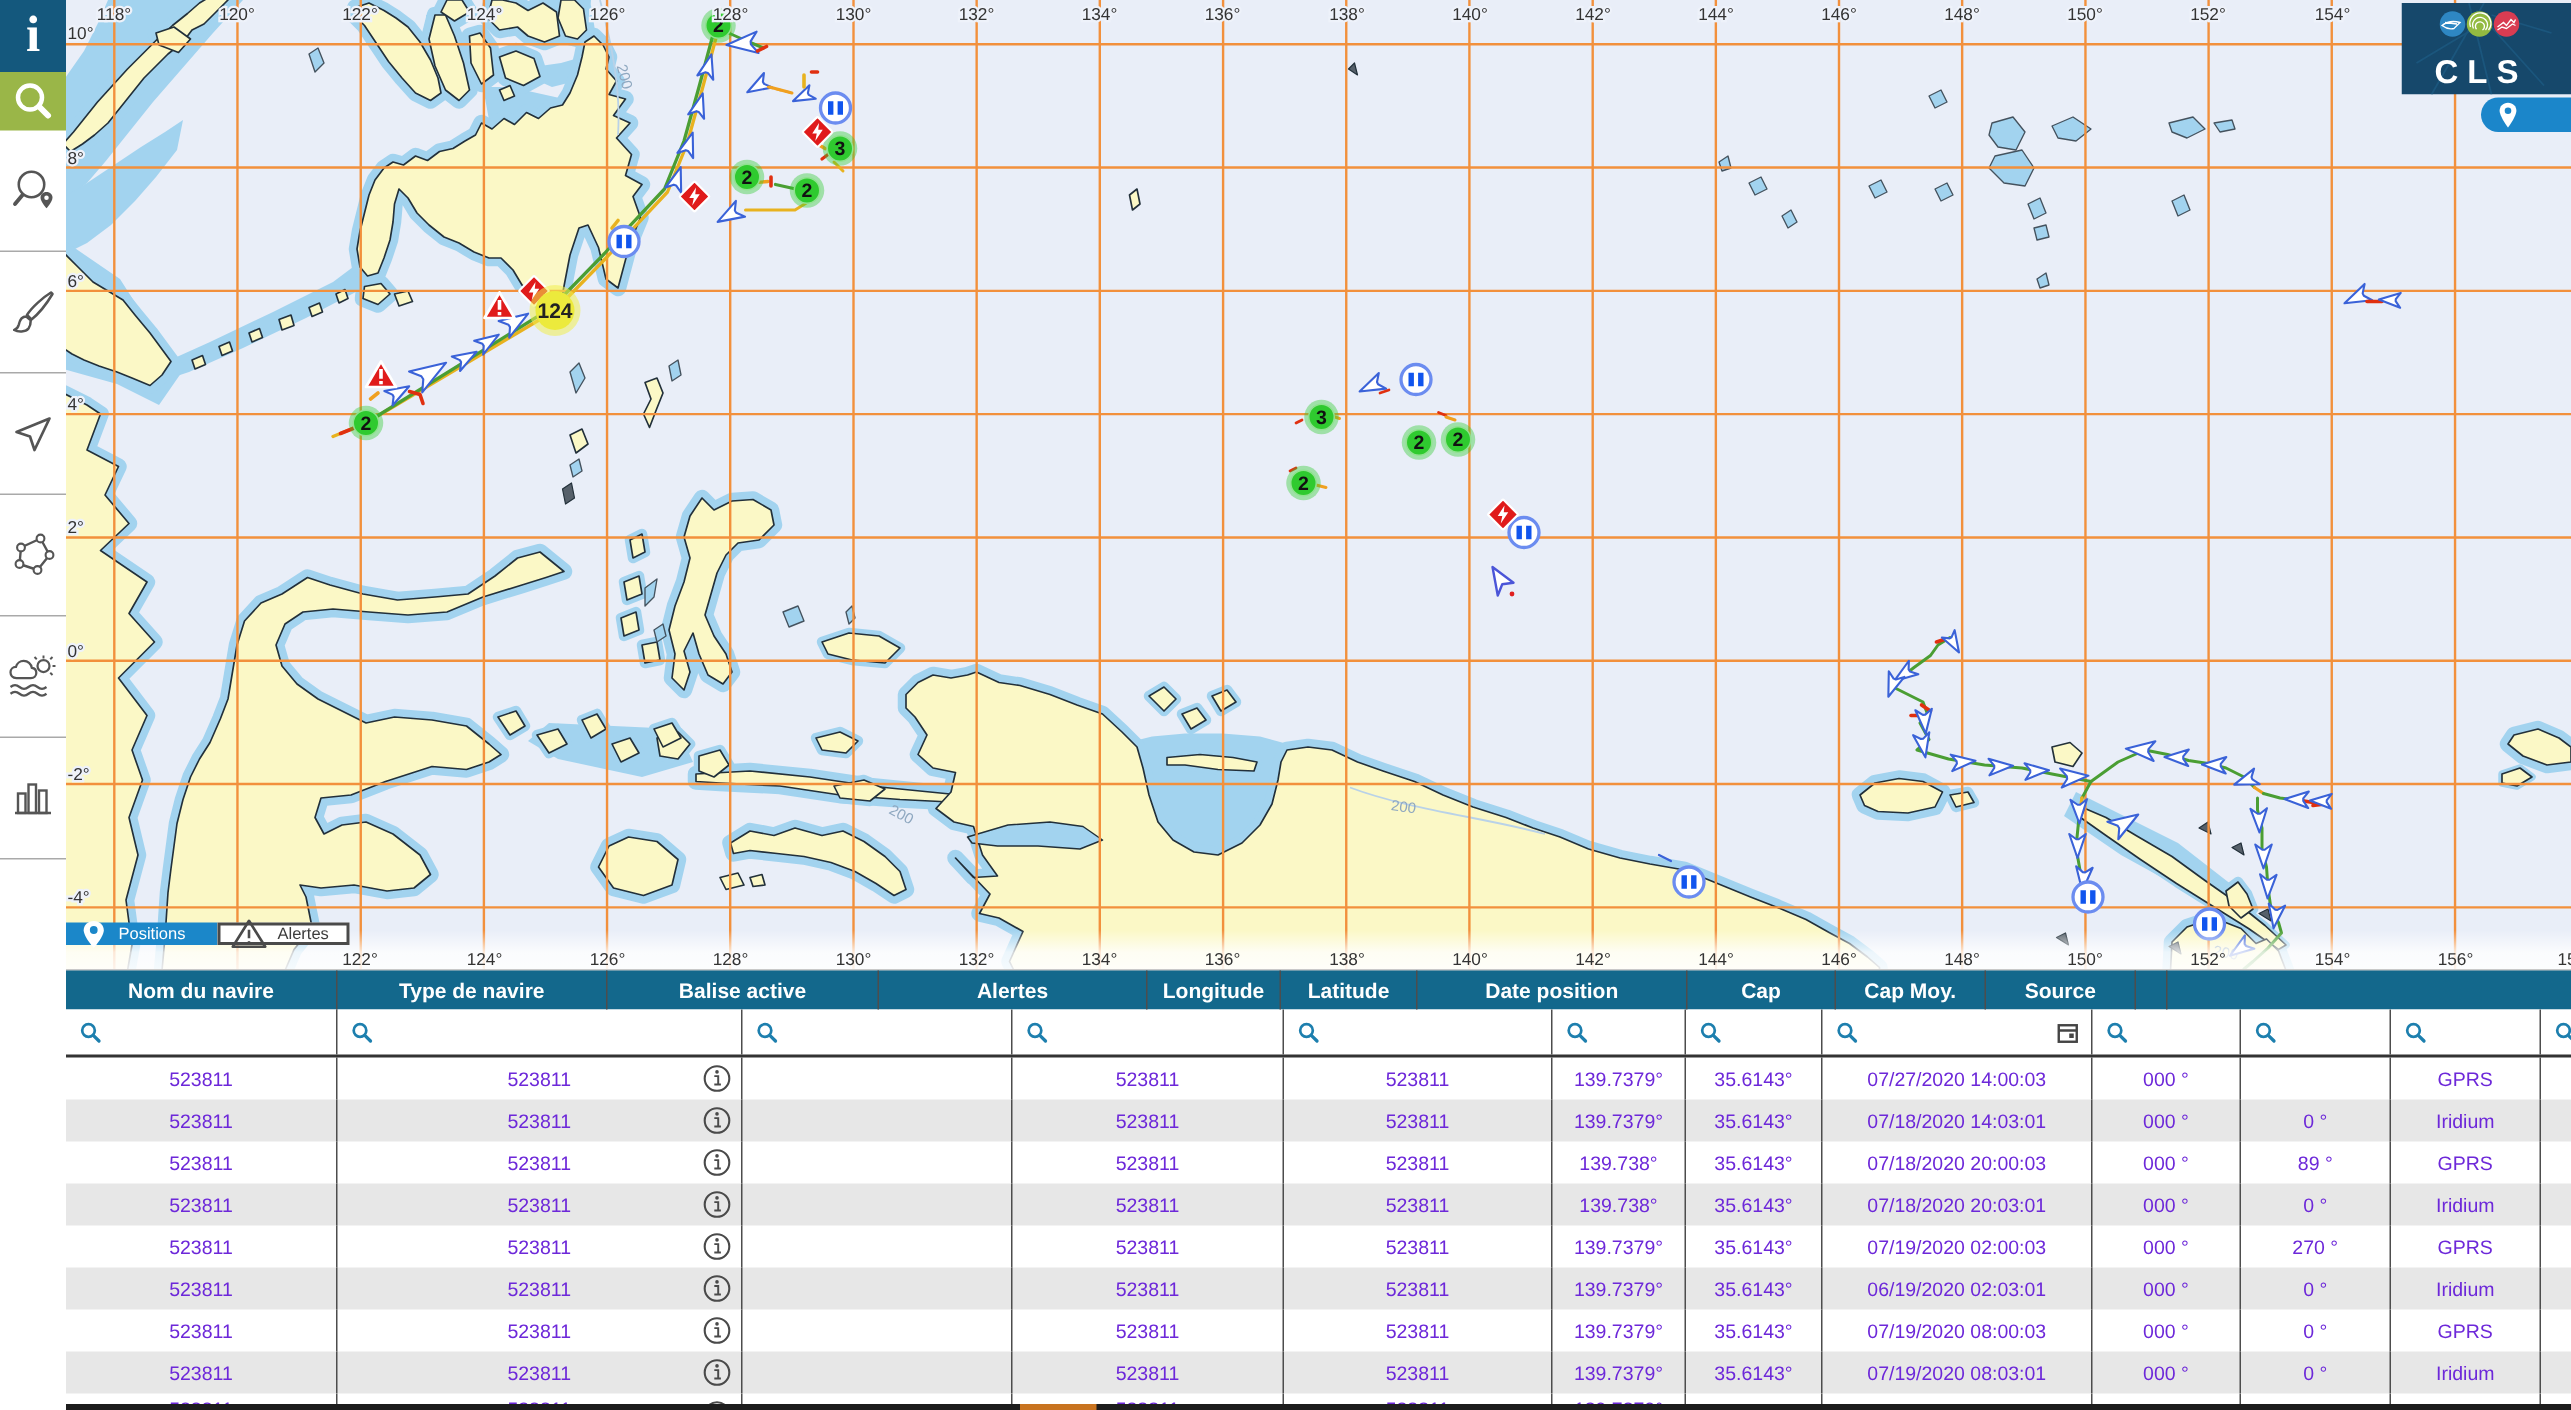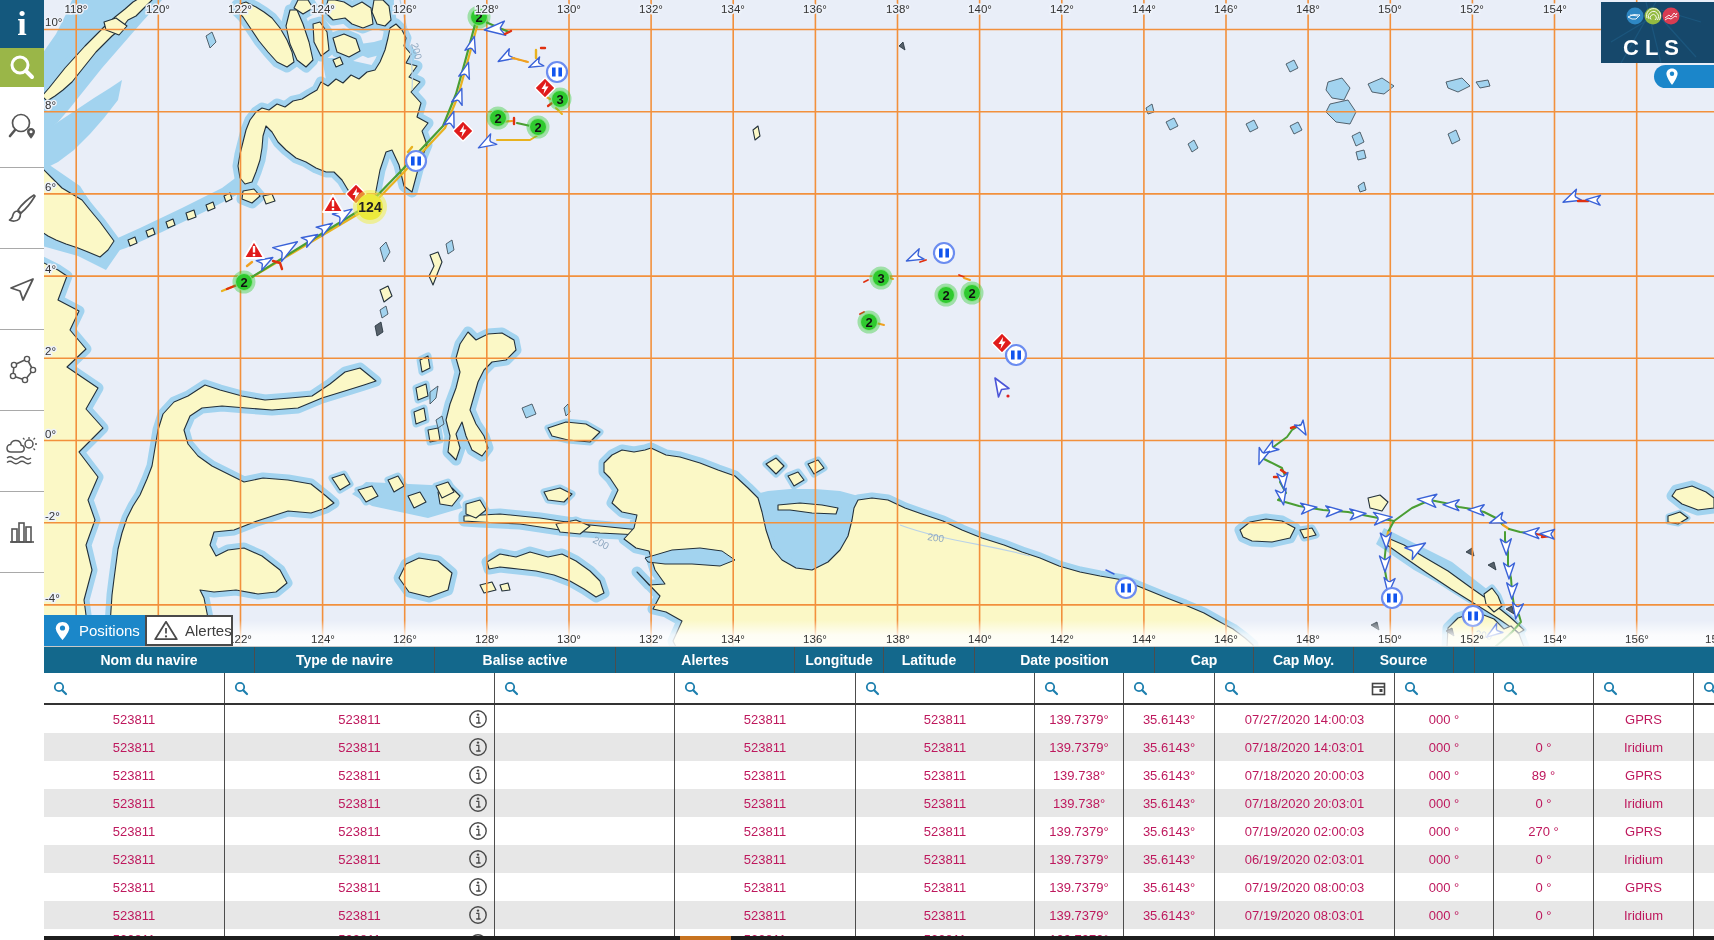--- a/index.html
+++ b/index.html
@@ -7,29 +7,29 @@
        font-family:"Liberation Sans",sans-serif;background:#fff;}
   #maparea{position:absolute;left:44px;top:0;width:1670px;height:647px;overflow:hidden;}
   #sidebar{position:absolute;left:0;top:0;width:44px;height:940px;background:#fff;z-index:30;}
   .tile{width:44px;display:flex;align-items:center;justify-content:center;}
   #tile-i{background:#14587d;height:48px;}
   #tile-s{background:#9ab648;height:39px;}
   .icell{width:44px;height:81px;display:flex;align-items:center;justify-content:center;
          border-bottom:1px solid #a9a9a9;box-sizing:border-box;}
   .icell:first-of-type{height:66px;}
   #tabs{position:absolute;left:44px;top:615px;height:31px;z-index:40;display:flex;}
-  .tab{height:31px;display:flex;align-items:center;padding:0 10px;font-size:15px;box-sizing:border-box;}
+  .tab{height:15px;display:flex;align-items:center;padding:0 10px;font-size:11px;box-sizing:border-box;}
   #tab-pos{background:#1b87c9;color:#fff;width:101px;}
   #tab-al{background:#fff;color:#3d3d3d;border:2px solid #4a4a4a;width:88px;padding:0 6px;}
   #tablewrap{position:absolute;left:44px;top:646px;width:1670px;height:290px;z-index:35;background:#fff;font-size:13px;overflow:hidden;}
   .hrow{display:flex;background:#13688c;color:#fff;height:27px;font-size:14px;font-weight:bold;border-top:1px solid #c9c9c9;box-sizing:border-box;}
   .hcell{display:flex;align-items:center;justify-content:center;border-right:1px solid #4d4d4d;box-sizing:border-box;position:relative;flex:none;}
   .frow{display:flex;height:32px;border-bottom:2px solid #333;background:#fff;box-sizing:border-box;}
   .fcell{display:flex;align-items:center;border-right:1px solid #4d4d4d;box-sizing:border-box;padding-left:9px;position:relative;flex:none;}
-  .drow{display:flex;height:28px;color:#be185d;}
+  .drow{display:flex;height:28px;color:#6d28d9;}
   .dcell{display:flex;align-items:center;justify-content:center;border-right:1px solid #4d4d4d;box-sizing:border-box;position:relative;flex:none;}
   .gray{background:#e7e7e7;}
   #hscroll{position:absolute;left:44px;top:936px;width:1670px;height:4px;background:#1d1d1d;z-index:50;}
   #hthumb{position:absolute;left:636px;top:0;width:51px;height:4px;background:#c8731f;}
   #clsbox{position:absolute;left:1601px;top:2px;width:113px;height:61px;z-index:45;}
   #pinpill{position:absolute;left:1654px;top:65px;width:60px;height:23px;background:#1b86ca;
            border-radius:12px 0 0 12px;z-index:45;display:flex;align-items:center;padding-left:11px;box-sizing:border-box;}
 </style>
 </head>
 <body>
@@ -501,21 +501,21 @@
       <svg width="26" height="23" viewBox="0 0 30 26" style="margin-right:6px;flex:none">
 <path d="M15,3 L27.5,23 L2.5,23 Z" fill="none" stroke="#4a4a4a" stroke-width="2" stroke-linejoin="round"></path>
 <line x1="15" y1="10" x2="15" y2="16.5" stroke="#4a4a4a" stroke-width="2"></line>
 <circle cx="15" cy="19.8" r="1.3" fill="#4a4a4a"></circle>
       </svg>
       <span>Alertes</span>
     </div>
   </div>
 <div id="tablewrap">
     <div class="hrow">
-      <div class="hcell" style="width:211px">Nom du navire</div>
+      <div class="hcell" style="width:181px">Nom du navire</div>
       <div class="hcell" style="width:180px">Type de navire</div>
       <div class="hcell" style="width:181px">Balise active</div>
       <div class="hcell" style="width:179px">Alertes</div>
       <div class="hcell" style="width:89px">Longitude</div>
       <div class="hcell" style="width:91px">Latitude</div>
       <div class="hcell" style="width:180px">Date position</div>
       <div class="hcell" style="width:99px">Cap</div>
       <div class="hcell" style="width:100px">Cap Moy.</div>
       <div class="hcell" style="width:100px">Source</div>
       <div class="hcell" style="width:21px"></div>

